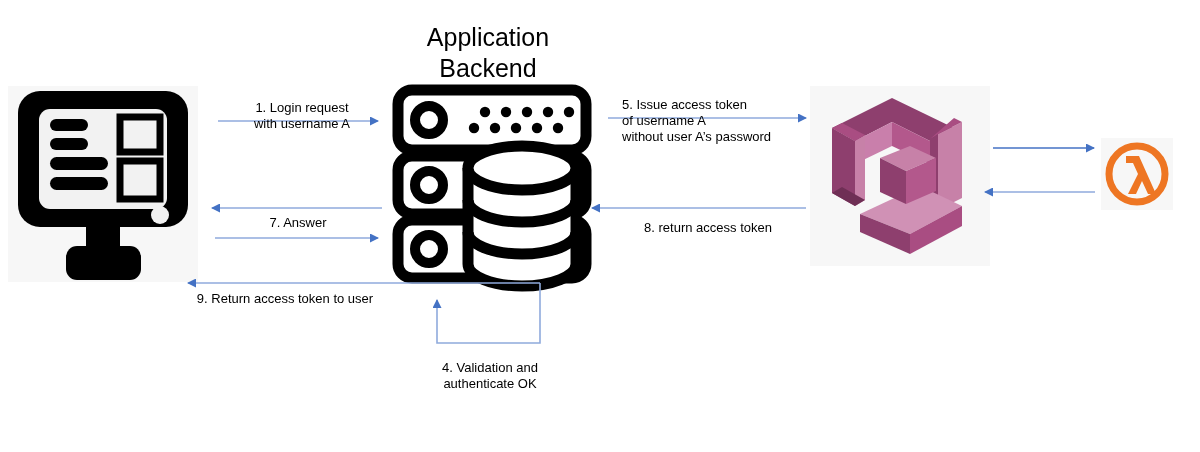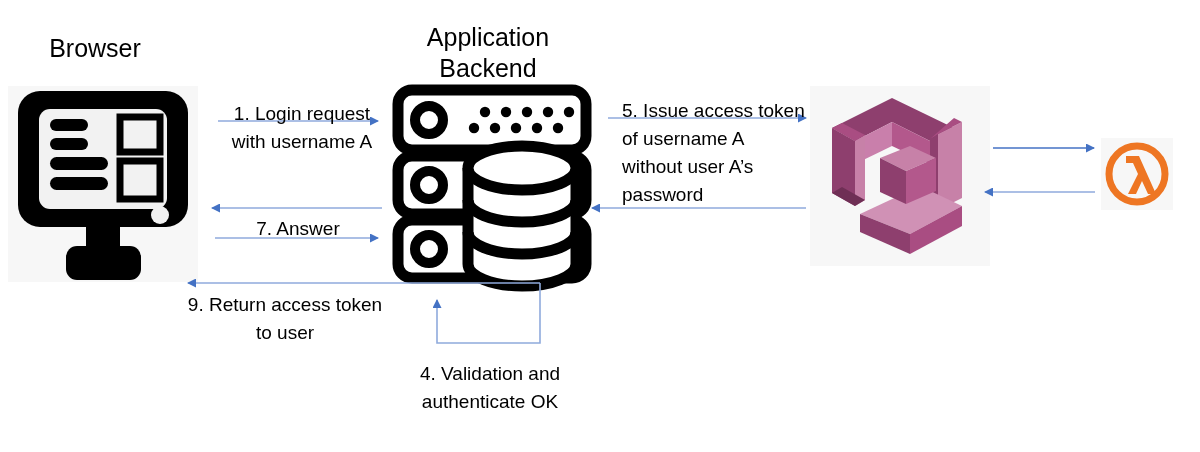--- a/index.html
+++ b/index.html
@@ -34,22 +34,22 @@
     font-size: 13.5px;
     line-height: 18px;
     color: #000;
     text-align: center;
     white-space: pre-line;
     font-weight: 400;
   }
 
   
   .lbl {
-    font-size: 19px;
-    line-height: 28px;
+    font-size: 13px;
+    line-height: 16px;
     color: #000;
     white-space: pre-line;
     font-weight: 400;
   }
   .lbl.center { text-align: center; }
 
   
   .icon-frame {
     background: #f7f7f7;
   }
@@ -61,21 +61,20 @@
     fill: none;
   }
   .arrow-line.dark { stroke: #4472c4; }
   .arrow-head { fill: #4472c4; }
 </style>
 </head>
 <body>
 
 <div id="canvas">
 
-  <div class="abs title" style="left:10px; top:33px; width:170px;">Browser</div>
 
   <div class="abs title" style="left:398px; top:22px; width:180px;">Application
 Backend</div>
 
 
   <div class="abs icon-frame" style="left:8px; top:86px; width:190px; height:196px;">
     <svg width="190" height="196" viewBox="0 0 190 196">
 
       <rect x="10" y="5" width="170" height="136" rx="22" ry="22" fill="#000"></rect>
 
@@ -206,16 +205,17 @@
 
   <div class="abs lbl center" style="left:400px; top:360px; width:180px;">4. Validation and
 authenticate OK</div>
 
   <div class="abs lbl" style="left:622px; top:97px; width:200px;">5. Issue access token
 of username A
 without user A’s password</div>
 
 
 
+  <div class="abs lbl center" style="left:618px; top:220px; width:180px;">8. return access token</div>
 
   <div class="abs lbl center" style="left:185px; top:291px; width:200px;">9. Return access token to user</div>
 
 </div>
 
 </body></html>

